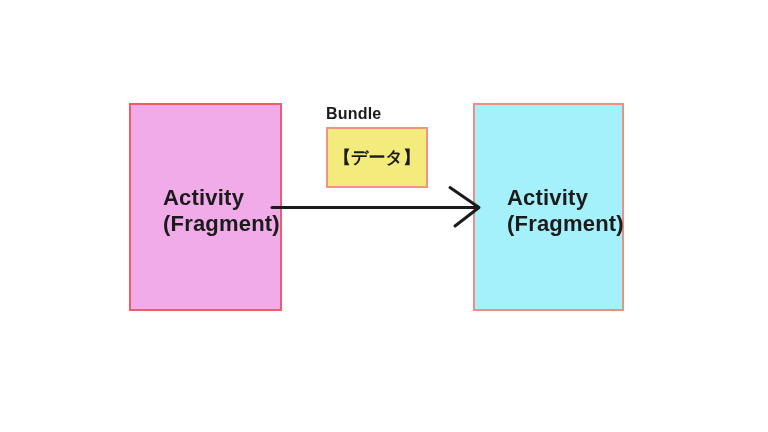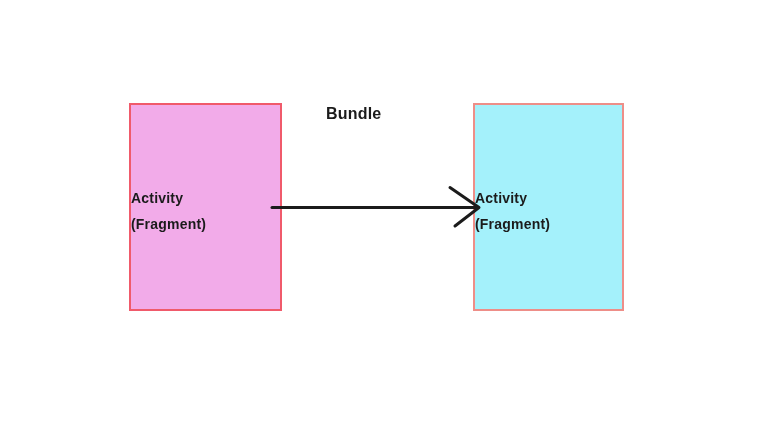--- a/index.html
+++ b/index.html
@@ -16,23 +16,24 @@
     font-family: "Liberation Sans", "DejaVu Sans", sans-serif;
     color: var(--color-text, #1b1b1b);
   }
   .box {
     position: absolute;
     box-sizing: border-box;
     display: flex;
     align-items: center;
   }
   .box .box-label {
-    font-size: 14px;
+    font-size: 22px;
     font-weight: bold;
     line-height: 26px;
+    padding-left: 32px;
     letter-spacing: 0.2px;
     margin-top: 7px;
   }
   .box.source {
     left: 129px;
     top: 103px;
     width: 153px;
     height: 208px;
     background: var(--color-source-fill, #f2abe9);
     border: 2px solid var(--color-source-border, #f05a6b);
@@ -94,20 +95,23 @@
 
   <div class="box source">
     <div class="box-label">
       <div>Activity</div>
       <div>(Fragment)</div>
     </div>
   </div>
 
   <div class="bundle-label">Bundle</div>
 
+  <div class="bundle-box">
+    <span>【データ】</span>
+  </div>
 
   <div class="box target">
     <div class="box-label">
       <div>Activity</div>
       <div>(Fragment)</div>
     </div>
   </div>
 
   <svg class="arrow" width="768" height="432" viewBox="0 0 768 432">
     <line x1="272" y1="207.5" x2="477" y2="207.5"></line>

